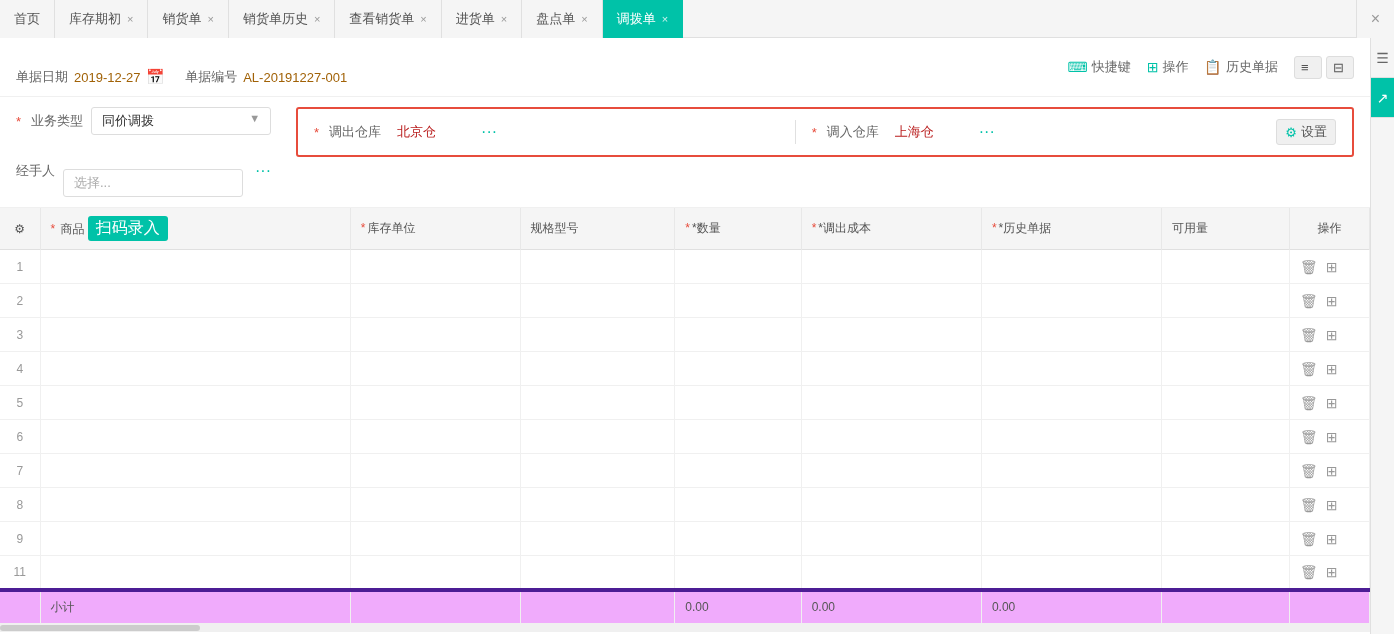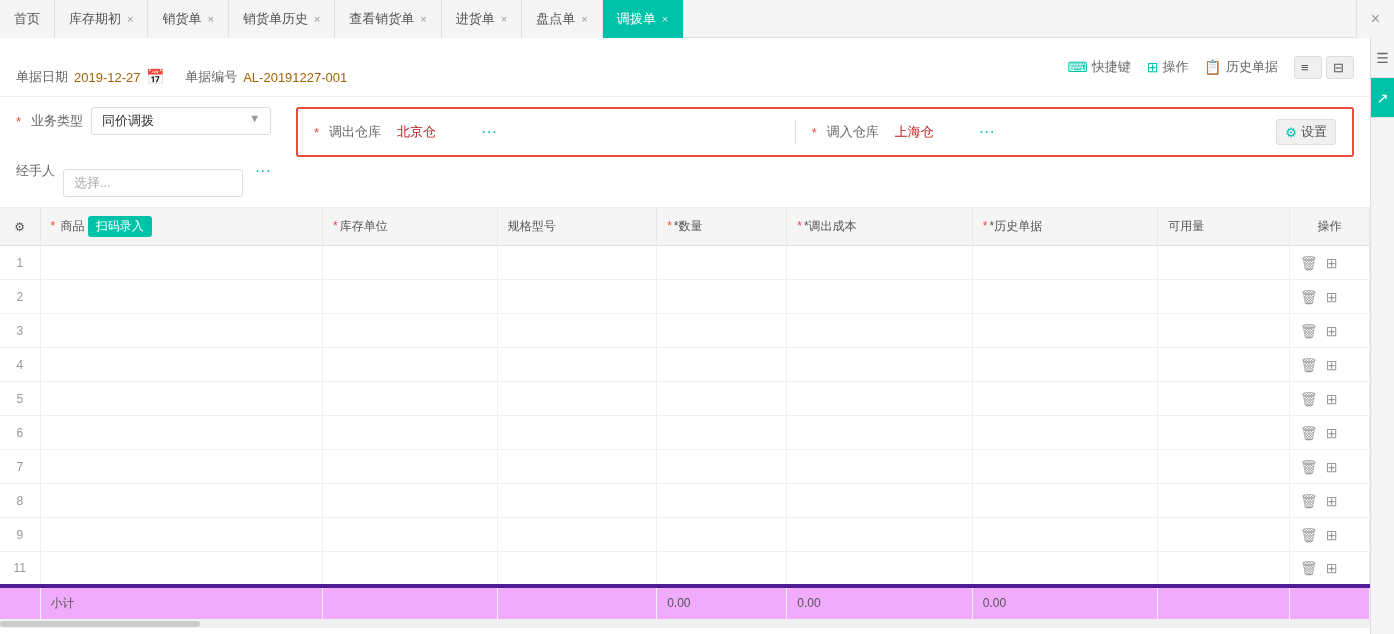--- a/index.html
+++ b/index.html
@@ -252,21 +252,21 @@
       color: #999;
       cursor: pointer;
       font-size: 14px;
     }
     .scan-btn {
       background: #00c2a8;
       color: #fff;
       border: none;
       border-radius: 3px;
       padding: 2px 8px;
-      font-size: 12px;
+      font-size: 16px;
       cursor: pointer;
     }
     .th-gear {
       width: 40px;
       text-align: center;
     }
     .th-action {
       text-align: center;
       width: 80px;
     }

